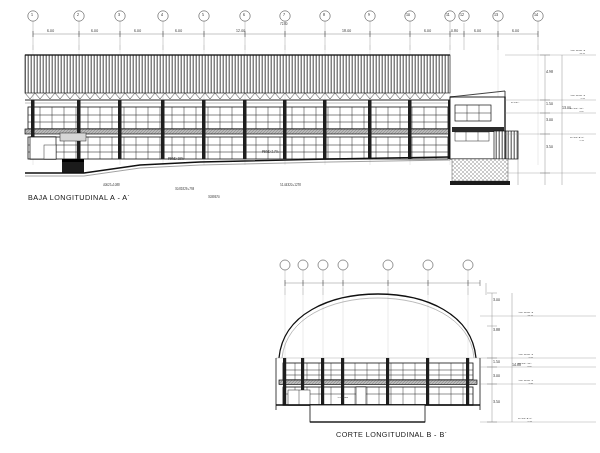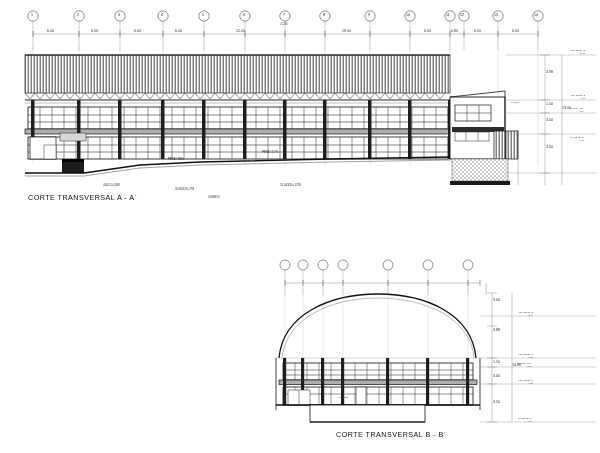--- a/index.html
+++ b/index.html
@@ -332,21 +332,21 @@
     <span class="tiny abs" style="left:511px;top:101px;">SALIDA</span>
 
     <span class="pend abs" style="left:168px;top:157px;">PEND 18%</span>
     <span class="pend abs" style="left:262px;top:150px;">PEND 2.7%</span>
 
     <span class="coord abs" style="left:103px;top:183px;">40625+1088</span>
     <span class="coord abs" style="left:175px;top:187px;">30.81829+793</span>
     <span class="coord abs" style="left:280px;top:183px;">51.04320+1278</span>
     <span class="coord abs" style="left:208px;top:195px;">3038670</span>
 
-    <span class="ttl abs" style="left:28px;top:193px;">CORTE TRANSVERSAL A - A´</span>
+    <span class="ttl abs" style="left:28px;top:193px;">BAJA LONGITUDINAL A - A´</span>
   </div>
 
   <div class="abs" style="left:0;top:250px;width:600px;height:203px;">
 
     <svg width="600" height="45" class="abs" style="left:0;top:0;">
       <g stroke="#3a3a3a" fill="none" stroke-width=".55">
         <circle cx="285" cy="15" r="5"></circle>
           <circle cx="303" cy="15" r="5"></circle>
         <circle cx="323" cy="15" r="5"></circle>
           <circle cx="343" cy="15" r="5"></circle>
@@ -511,16 +511,16 @@
       <b>ARQ. NIVEL +3</b>
       <i>+3.50</i>
     </div>
     <div class="lvl abs" style="left:518px;top:167px;">
       <b>PLANTA BAJA</b>
       <i>+0.00</i>
     </div>
 
     <span class="tiny abs" style="left:337px;top:146px;">ALMACEN</span>
 
-    <span class="ttl abs" style="left:336px;top:180px;">CORTE TRANSVERSAL B - B´</span>
+    <span class="ttl abs" style="left:336px;top:180px;">CORTE LONGITUDINAL B - B´</span>
   </div>
 
 </div>
 
 </body></html>

